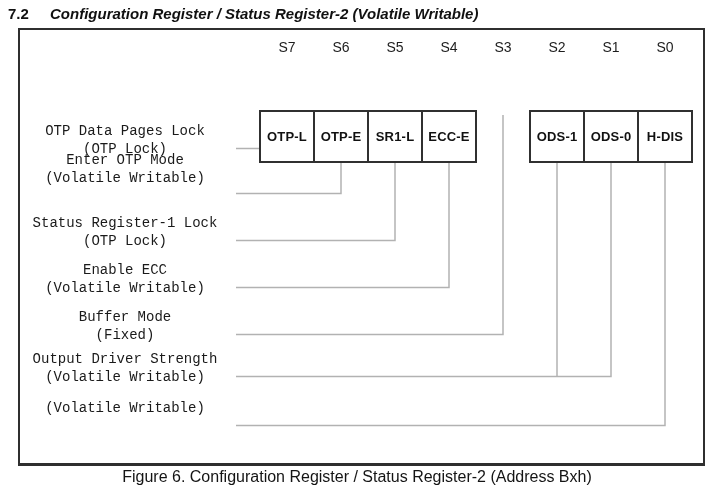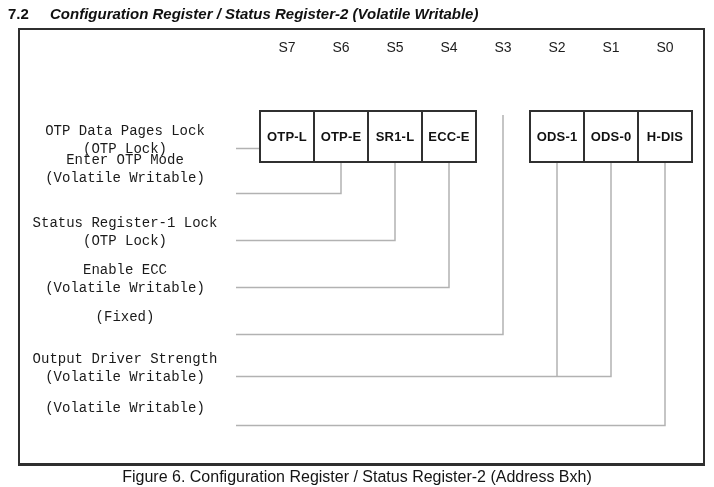--- a/index.html
+++ b/index.html
@@ -120,20 +120,21 @@
   </div>
   <div class="desc" style="top:214px">
     <div>Status Register-1 Lock</div>
     <div>(OTP Lock)</div>
   </div>
   <div class="desc" style="top:261px">
     <div>Enable ECC</div>
     <div>(Volatile Writable)</div>
   </div>
   <div class="desc" style="top:308px">
+    <div>Buffer Mode</div>
     <div>(Fixed)</div>
   </div>
   <div class="desc" style="top:350px">
     <div>Output Driver Strength</div>
     <div>(Volatile Writable)</div>
   </div>
   <div class="desc" style="top:399px">
     <div>(Volatile Writable)</div>
   </div>
 

